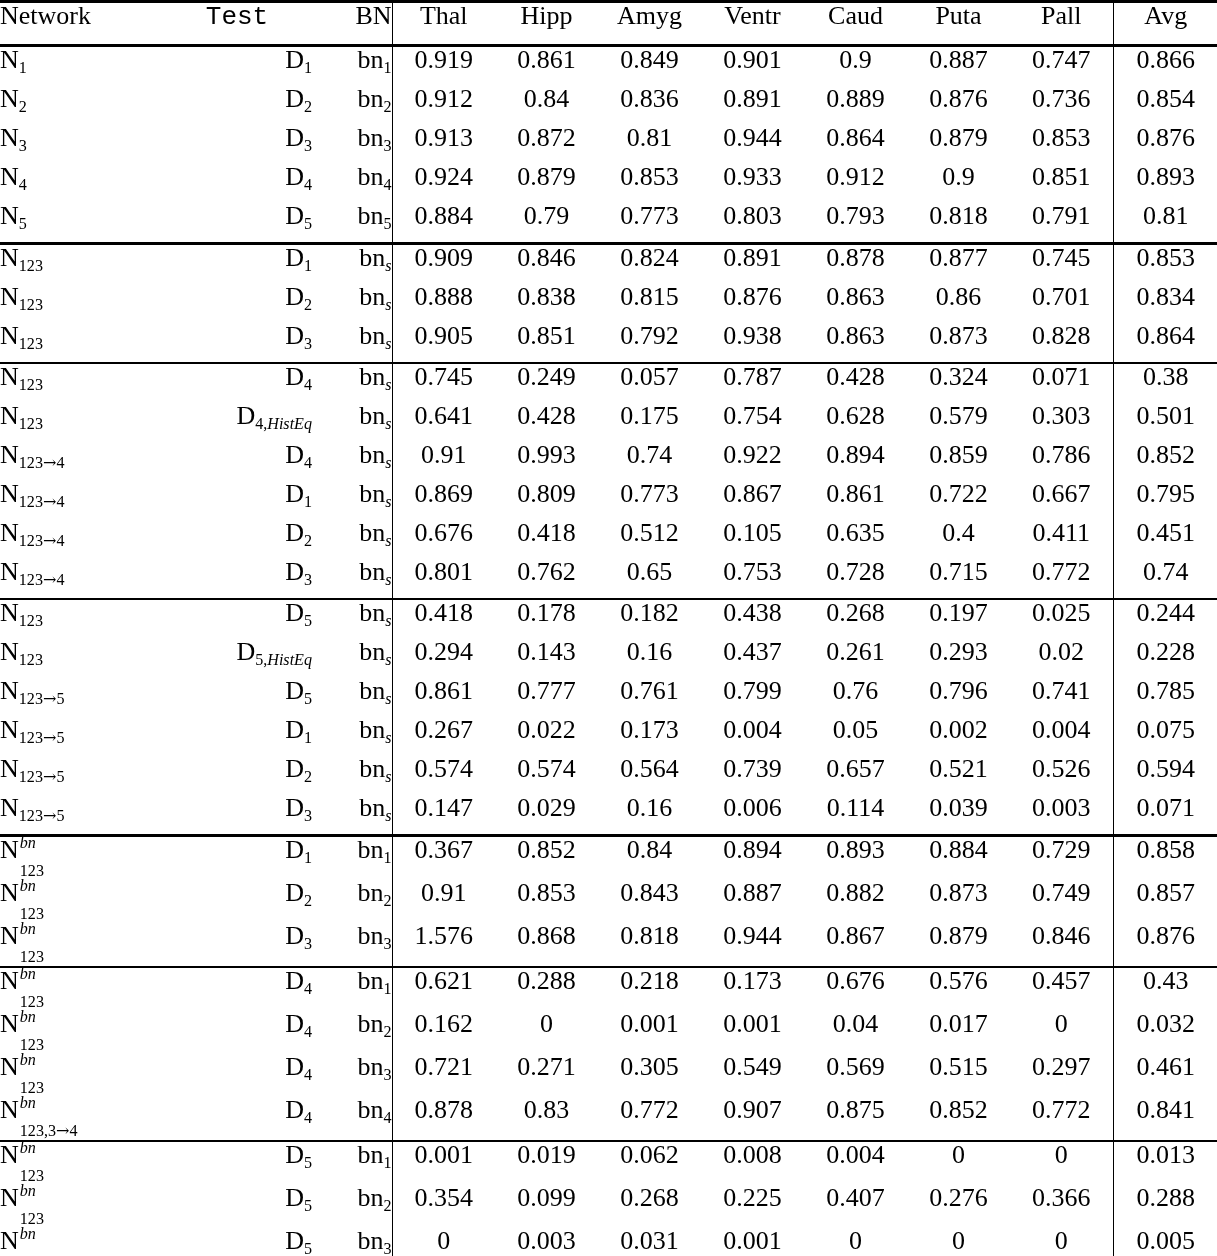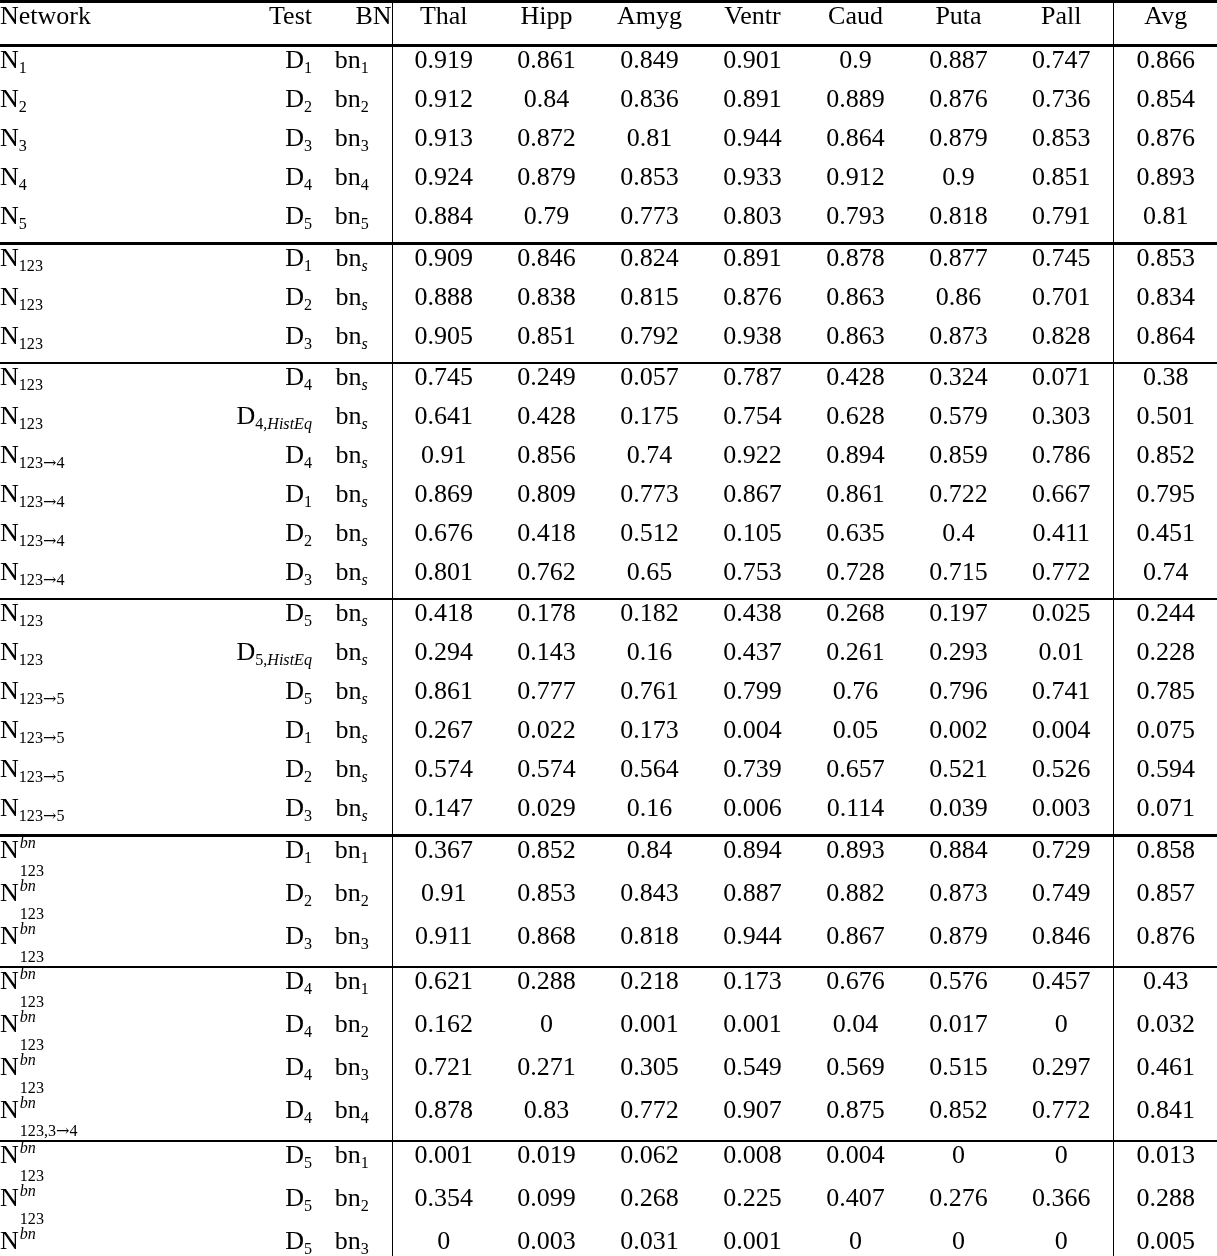--- a/index.html
+++ b/index.html
@@ -34,27 +34,27 @@
   
   col.c-network { width: 162px; }
   col.c-test    { width: 150px; }
   col.c-bn      { width: 80px; }
   col.c-num     { width: 103px; }
   col.c-avg     { width: 105px; }
 
   
   .cell-network { text-align: left;  padding-left: 12px; margin-left: 24px; }
   .cell-test    { text-align: right;  padding-left: 10px; }
-  .cell-bn      { text-align: center; padding-right: 14px; }
+  .cell-bn      { text-align: right; padding-right: 14px; }
   .cell-num     { text-align: center; }
   .cell-avg     { text-align: center; }
 
   
   th.cell-network { text-align: left;  padding-left: 12px; }
-  th.cell-test    { text-align: right;  padding-left: 10px; }
+  th.cell-test    { text-align: center;  padding-left: 10px; font-family: Liberation Mono, monospace; }
   th.cell-bn      { text-align: right; padding-right: 14px; }
   th.cell-num     { text-align: center; margin-left: 23px; }
   th.cell-avg     { text-align: center; }
 
   
   .vrule-left  { border-left: 1.5px solid #000; }
 
   
   tr.datarow > * { height: 39px; }
   tr.datarow.tall > * { height: 43px; }
@@ -289,21 +289,21 @@
           <td class="cell-num">0.628</td>
           <td class="cell-num">0.579</td>
           <td class="cell-num">0.303</td>
           <td class="cell-avg vrule-left">0.501</td>
         </tr>
         <tr class="datarow">
           <td class="cell-network"><span class="mvar">N</span><sub class="">123<span class="arrow">→</span>4</sub></td>
           <td class="cell-test"><span class="mvar">D</span><sub class="">4</sub></td>
           <td class="cell-bn"><span class="mvar">bn</span><sub class="it">s</sub></td>
           <td class="cell-num vrule-left">0.91</td>
-          <td class="cell-num">0.856</td>
+          <td class="cell-num">0.993</td>
           <td class="cell-num">0.74</td>
           <td class="cell-num">0.922</td>
           <td class="cell-num">0.894</td>
           <td class="cell-num">0.859</td>
           <td class="cell-num">0.786</td>
           <td class="cell-avg vrule-left">0.852</td>
         </tr>
         <tr class="datarow">
           <td class="cell-network"><span class="mvar">N</span><sub class="">123<span class="arrow">→</span>4</sub></td>
           <td class="cell-test"><span class="mvar">D</span><sub class="">1</sub></td>
@@ -362,21 +362,21 @@
         <tr class="datarow">
           <td class="cell-network"><span class="mvar">N</span><sub class="">123</sub></td>
           <td class="cell-test"><span class="mvar">D</span><sub class="">5,<span style="font-style:italic">HistEq</span></sub></td>
           <td class="cell-bn"><span class="mvar">bn</span><sub class="it">s</sub></td>
           <td class="cell-num vrule-left">0.294</td>
           <td class="cell-num">0.143</td>
           <td class="cell-num">0.16</td>
           <td class="cell-num">0.437</td>
           <td class="cell-num">0.261</td>
           <td class="cell-num">0.293</td>
-          <td class="cell-num">0.01</td>
+          <td class="cell-num">0.02</td>
           <td class="cell-avg vrule-left">0.228</td>
         </tr>
         <tr class="datarow">
           <td class="cell-network"><span class="mvar">N</span><sub class="">123<span class="arrow">→</span>5</sub></td>
           <td class="cell-test"><span class="mvar">D</span><sub class="">5</sub></td>
           <td class="cell-bn"><span class="mvar">bn</span><sub class="it">s</sub></td>
           <td class="cell-num vrule-left">0.861</td>
           <td class="cell-num">0.777</td>
           <td class="cell-num">0.761</td>
           <td class="cell-num">0.799</td>
@@ -450,21 +450,21 @@
           <td class="cell-num">0.887</td>
           <td class="cell-num">0.882</td>
           <td class="cell-num">0.873</td>
           <td class="cell-num">0.749</td>
           <td class="cell-avg vrule-left">0.857</td>
         </tr>
         <tr class="datarow tall">
           <td class="cell-network"><span class="mvar">N</span><span class="supsub"><span class="s-up">bn</span><span class="s-dn">123</span></span><span class="supsub-pad" style="font-size:0.62em;visibility:hidden">123</span></td>
           <td class="cell-test"><span class="mvar">D</span><sub class="">3</sub></td>
           <td class="cell-bn"><span class="mvar">bn</span><sub class="">3</sub></td>
-          <td class="cell-num vrule-left">0.911</td>
+          <td class="cell-num vrule-left">1.576</td>
           <td class="cell-num">0.868</td>
           <td class="cell-num">0.818</td>
           <td class="cell-num">0.944</td>
           <td class="cell-num">0.867</td>
           <td class="cell-num">0.879</td>
           <td class="cell-num">0.846</td>
           <td class="cell-avg vrule-left">0.876</td>
         </tr>
         <tr class="rule rule-medium">
           <td colspan="11"></td>

